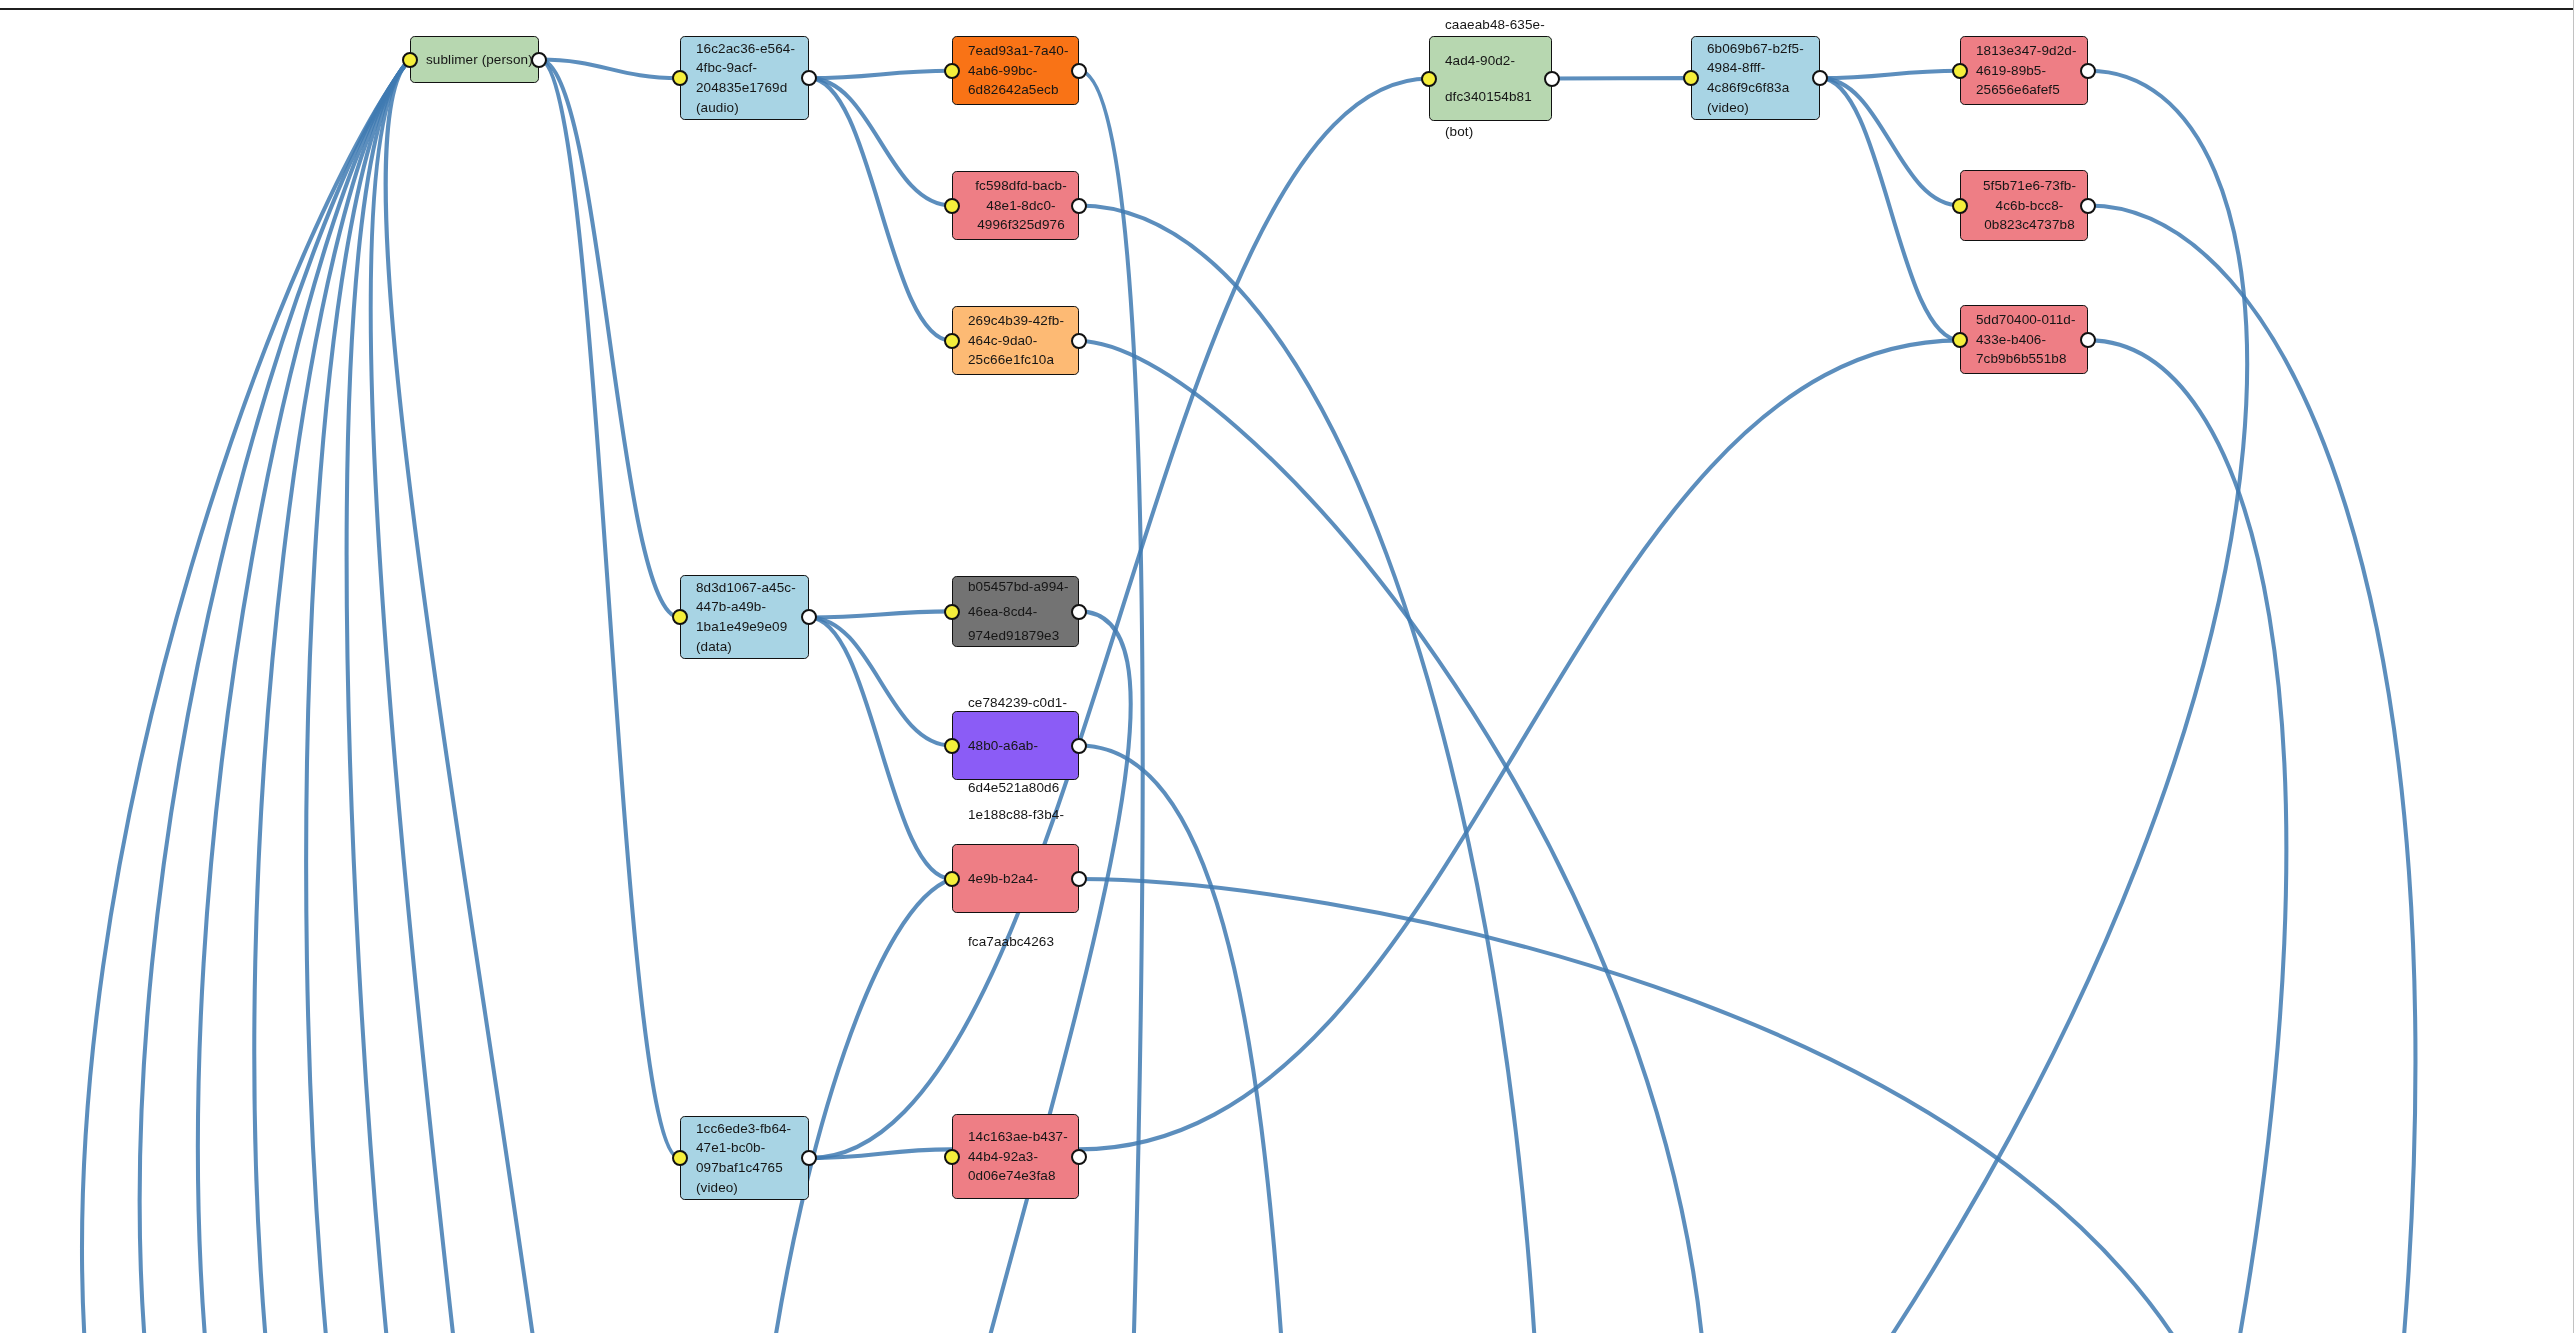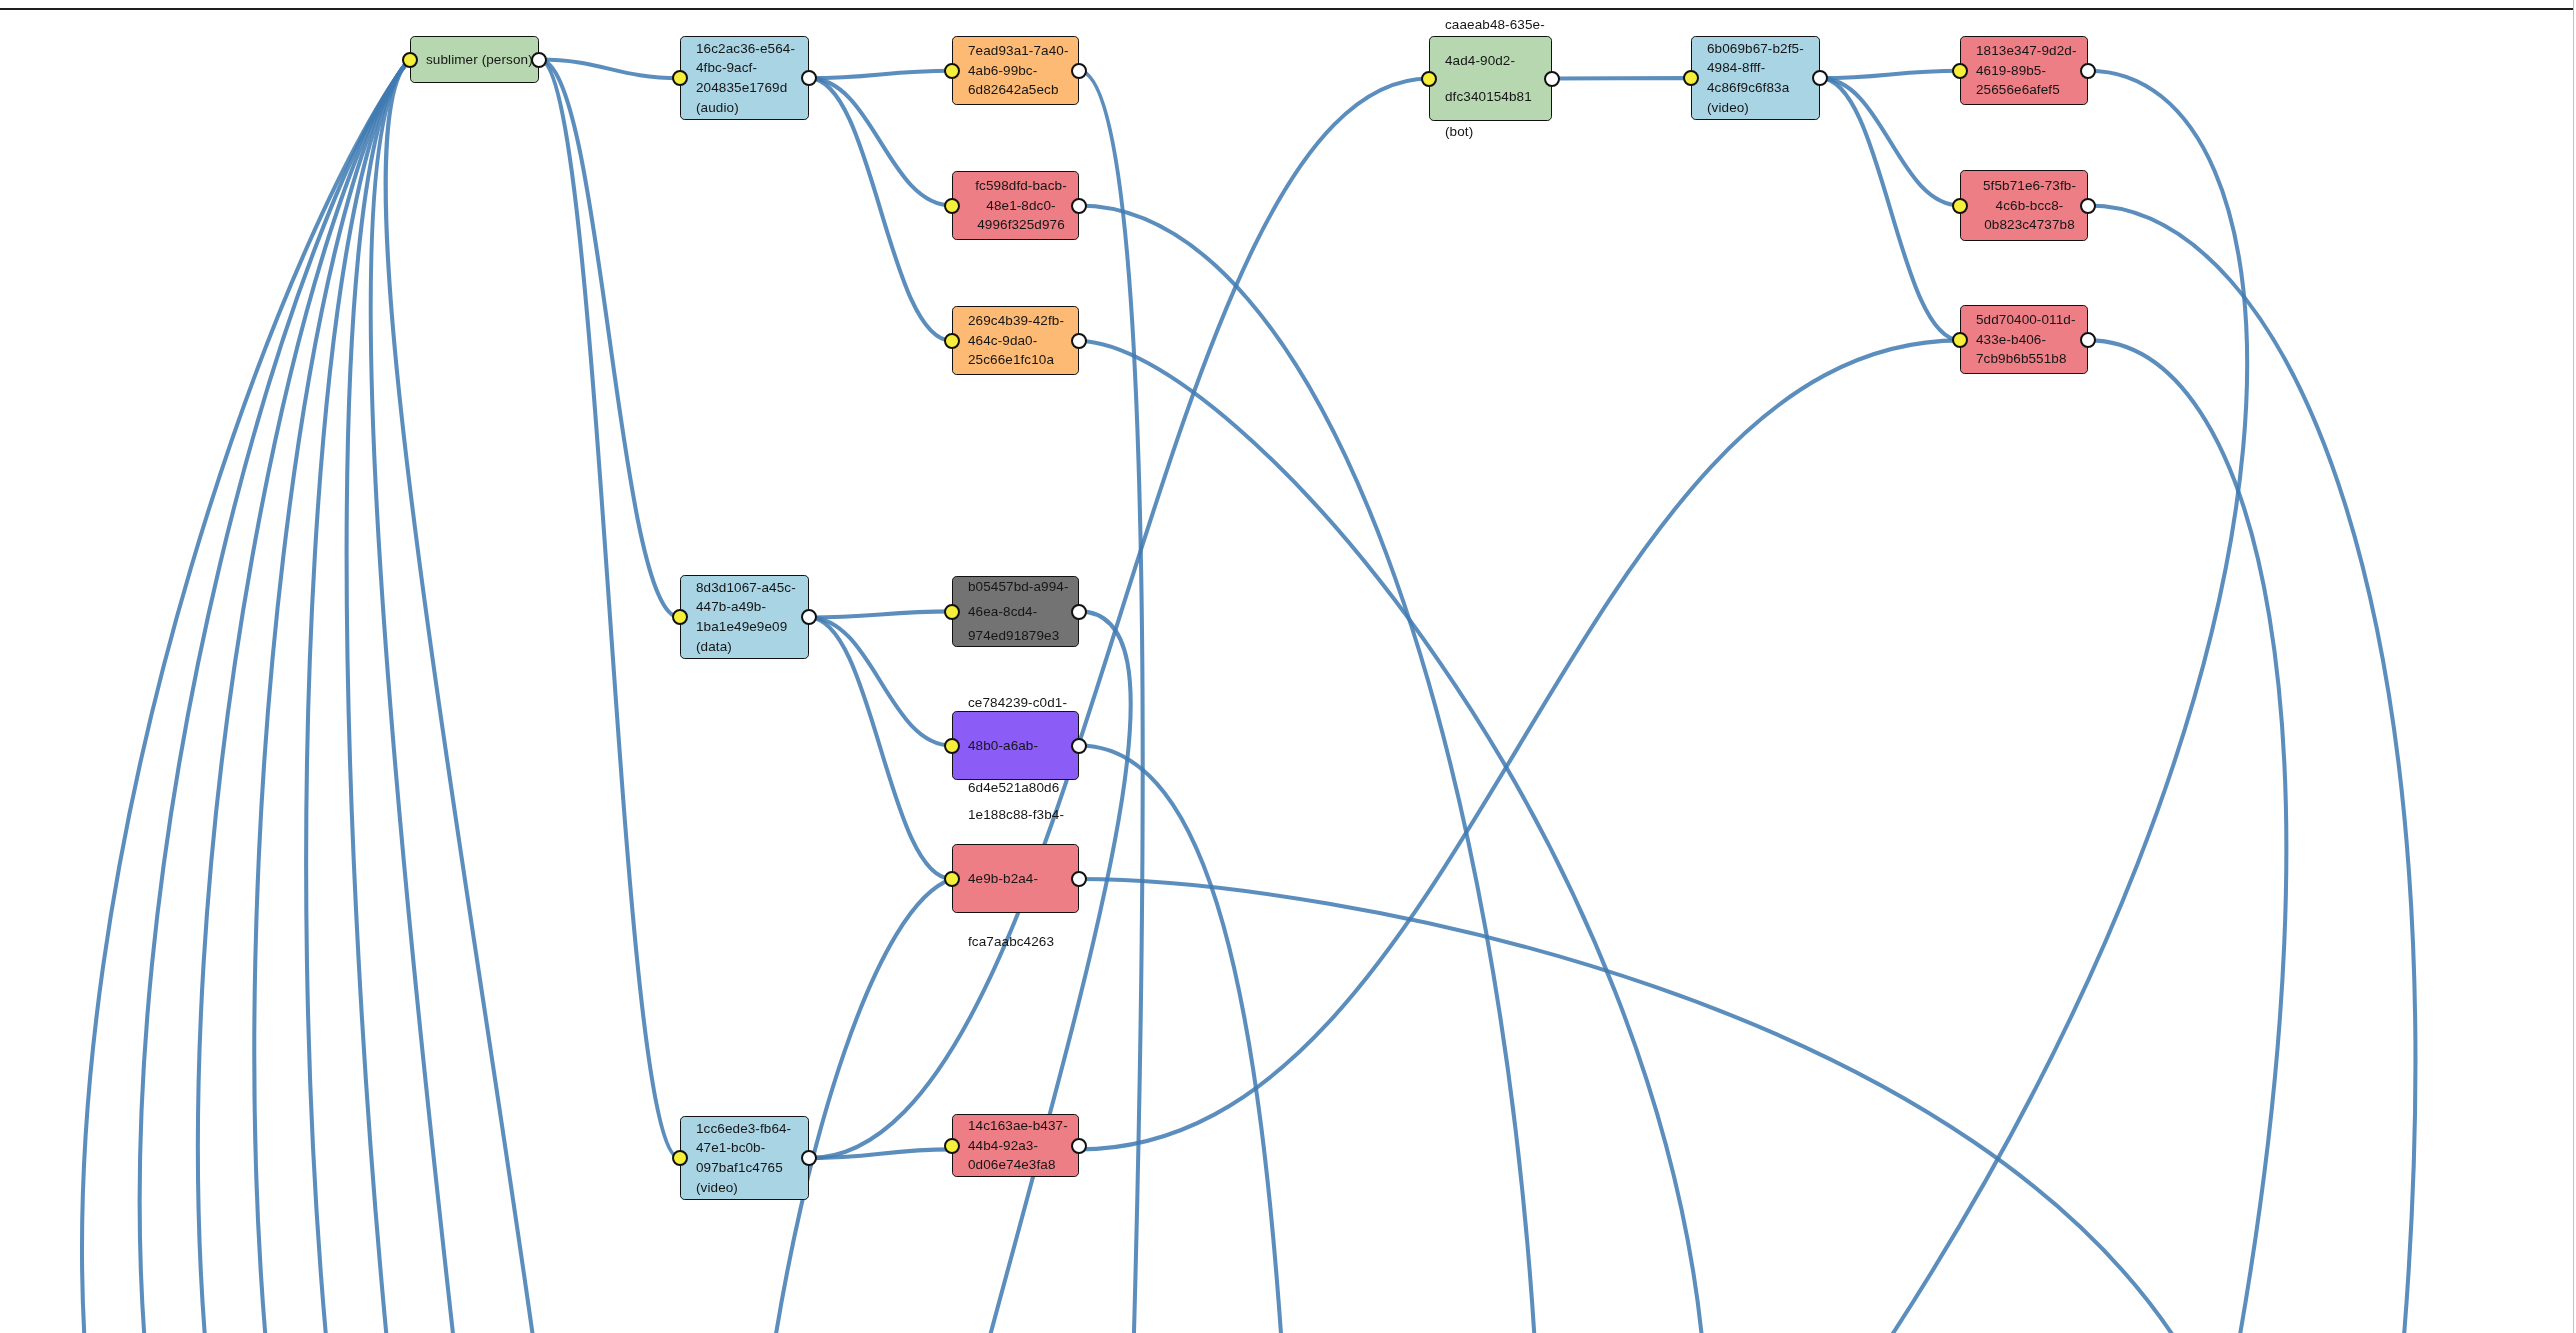--- a/index.html
+++ b/index.html
@@ -76,21 +76,21 @@
         <span class="port out" style="background: rgb(255, 255, 255); border-color: rgb(17, 17, 17);"></span>
       </div>
       <div class="gnode" style="left: 680px; top: 36px; width: 129px; height: 84px; background: rgb(168, 212, 228); border-color: rgb(17, 17, 17);">
         <span class="lbl">16c2ac36-e564-</span>
         <span class="lbl">4fbc-9acf-</span>
         <span class="lbl">204835e1769d</span>
         <span class="lbl">(audio)</span>
         <span class="port in" style="background: rgb(245, 238, 59); border-color: rgb(17, 17, 17);"></span>
         <span class="port out" style="background: rgb(255, 255, 255); border-color: rgb(17, 17, 17);"></span>
       </div>
-      <div class="gnode" style="left: 952px; top: 36px; width: 127px; height: 69px; background: #fdba74; border-color: rgb(17, 17, 17);">
+      <div class="gnode" style="left: 952px; top: 36px; width: 127px; height: 69px; background: #f97316; border-color: rgb(17, 17, 17);">
         <span class="lbl">7ead93a1-7a40-</span>
         <span class="lbl">4ab6-99bc-</span>
         <span class="lbl">6d82642a5ecb</span>
         <span class="port in" style="background: rgb(245, 238, 59); border-color: rgb(17, 17, 17);"></span>
         <span class="port out" style="background: rgb(255, 255, 255); border-color: rgb(17, 17, 17);"></span>
       </div>
       <div class="gnode" style="left: 952px; top: 171px; width: 127px; height: 69px; background: rgb(238, 126, 133); border-color: rgb(17, 17, 17); text-align: center;">
         <span class="lbl">fc598dfd-bacb-</span>
         <span class="lbl">48e1-8dc0-</span>
         <span class="lbl">4996f325d976</span>
@@ -134,21 +134,21 @@
         <span class="port out" style="background: rgb(255, 255, 255); border-color: rgb(17, 17, 17);"></span>
       </div>
       <div class="gnode" style="left: 680px; top: 1116px; width: 129px; height: 84px; background: rgb(168, 212, 228); border-color: rgb(17, 17, 17);">
         <span class="lbl">1cc6ede3-fb64-</span>
         <span class="lbl">47e1-bc0b-</span>
         <span class="lbl">097baf1c4765</span>
         <span class="lbl">(video)</span>
         <span class="port in" style="background: rgb(245, 238, 59); border-color: rgb(17, 17, 17);"></span>
         <span class="port out" style="background: rgb(255, 255, 255); border-color: rgb(17, 17, 17);"></span>
       </div>
-      <div class="gnode" style="left: 952px; top: 1114px; width: 127px; height: 63px; background: rgb(238, 126, 133); border-color: rgb(17, 17, 17);">
+      <div class="gnode" style="left: 952px; top: 1114px; width: 127px; height: 85px; background: rgb(238, 126, 133); border-color: rgb(17, 17, 17);">
         <span class="lbl">14c163ae-b437-</span>
         <span class="lbl">44b4-92a3-</span>
         <span class="lbl">0d06e74e3fa8</span>
         <span class="port in" style="background: rgb(245, 238, 59); border-color: rgb(17, 17, 17);"></span>
         <span class="port out" style="background: rgb(255, 255, 255); border-color: rgb(17, 17, 17);"></span>
       </div>
       <div class="gnode" style="left: 1429px; top: 36px; width: 123px; height: 85px; background: rgb(183, 215, 176); border-color: rgb(17, 17, 17); gap: 16px;">
         <span class="lbl">caaeab48-635e-</span>
         <span class="lbl">4ad4-90d2-</span>
         <span class="lbl">dfc340154b81</span>

